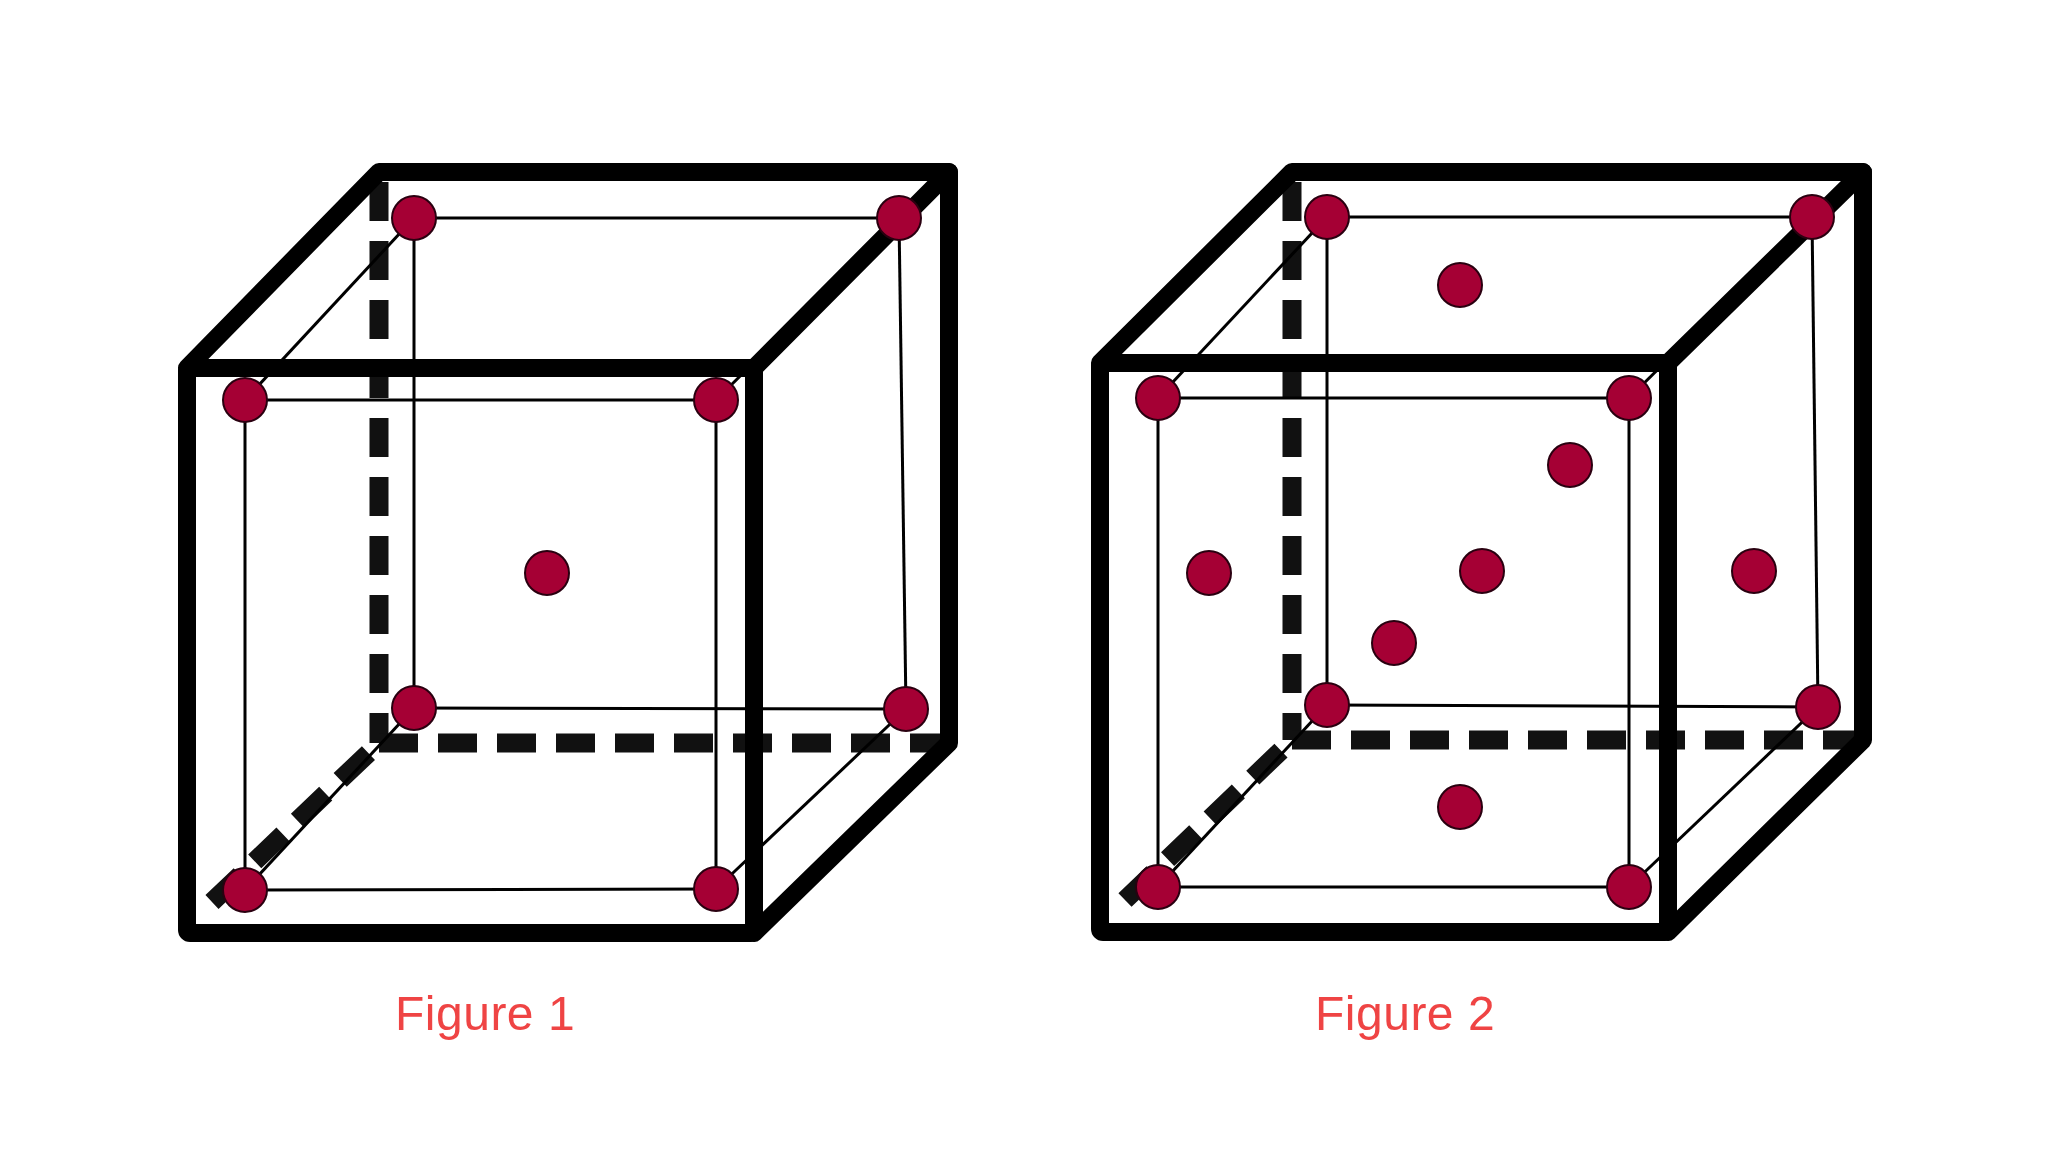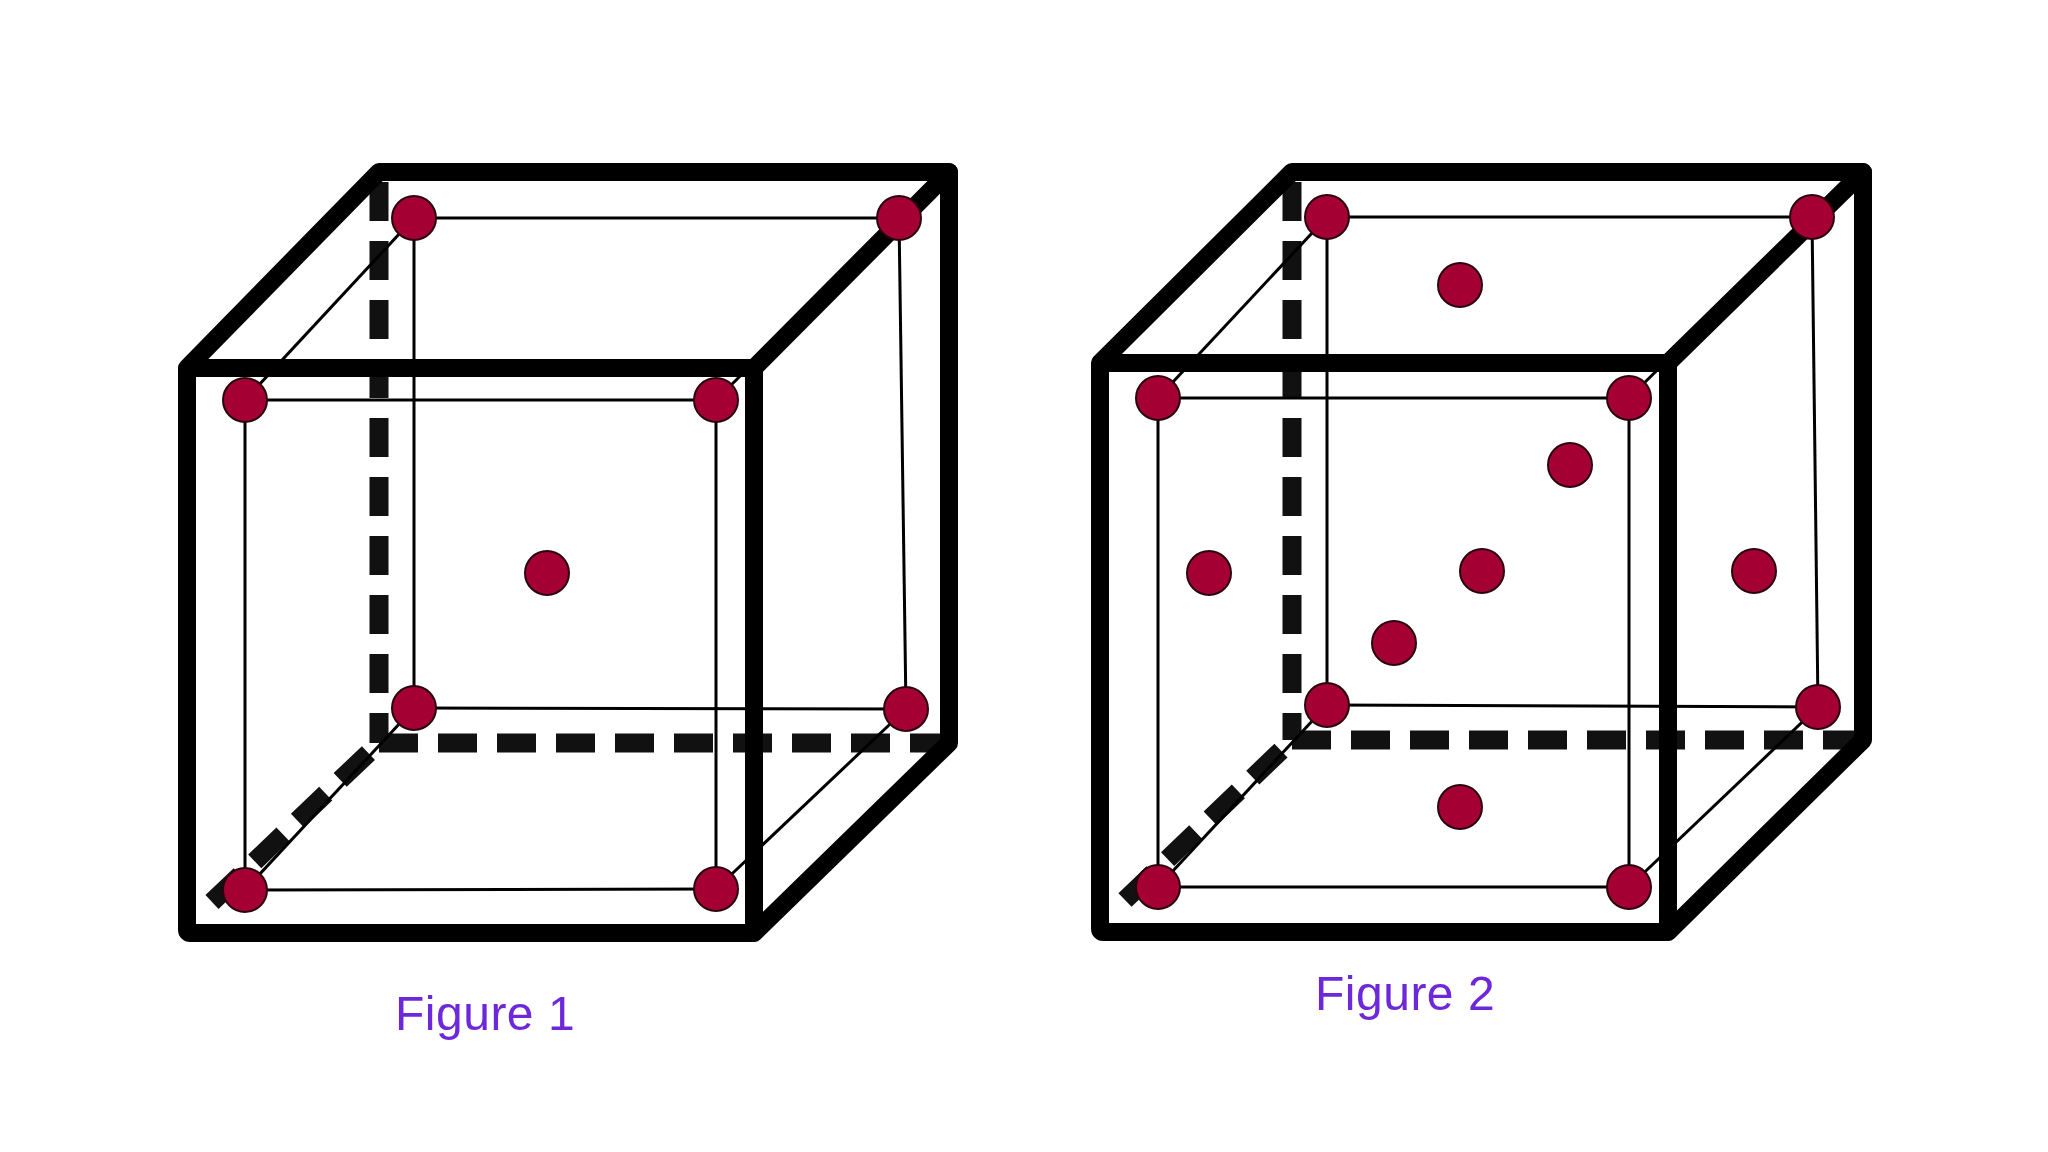--- a/index.html
+++ b/index.html
@@ -18,21 +18,21 @@
       position: absolute;
       left: 0;
       top: 0;
       width: 2048px;
       height: 1152px;
     }
     .caption {
       position: absolute;
       font-family: "Liberation Sans", "DejaVu Sans", sans-serif;
       font-size: 48px;
-      color: #6d28d9;
+      color: #ef4444;
       white-space: nowrap;
       line-height: 1;
       letter-spacing: 0.5px;
     }
   </style>
 </head>
 <body>
 
 <svg id="canvas" xmlns="http://www.w3.org/2000/svg" width="2048" height="1152" viewBox="0 0 2048 1152">
   <g id="figure-1-group">
@@ -95,13 +95,13 @@
       <circle cx="1570" cy="465" r="22" fill="#A50034" stroke="#2a0010" stroke-width="2"></circle>
       <circle cx="1209" cy="573" r="22" fill="#A50034" stroke="#2a0010" stroke-width="2"></circle>
       <circle cx="1482" cy="571" r="22" fill="#A50034" stroke="#2a0010" stroke-width="2"></circle>
       <circle cx="1754" cy="571" r="22" fill="#A50034" stroke="#2a0010" stroke-width="2"></circle>
       <circle cx="1394" cy="643" r="22" fill="#A50034" stroke="#2a0010" stroke-width="2"></circle>
       <circle cx="1460" cy="807" r="22" fill="#A50034" stroke="#2a0010" stroke-width="2"></circle>
     </g>
 </svg>
 
 <div class="caption" id="caption-0" style="left: 395px; top: 990px;">Figure 1</div>
-<div class="caption" id="caption-1" style="left: 1315px; top: 970px;">Figure 2</div>
+<div class="caption" id="caption-1" style="left: 1315px; top: 990px;">Figure 2</div>
 
 </body></html>

